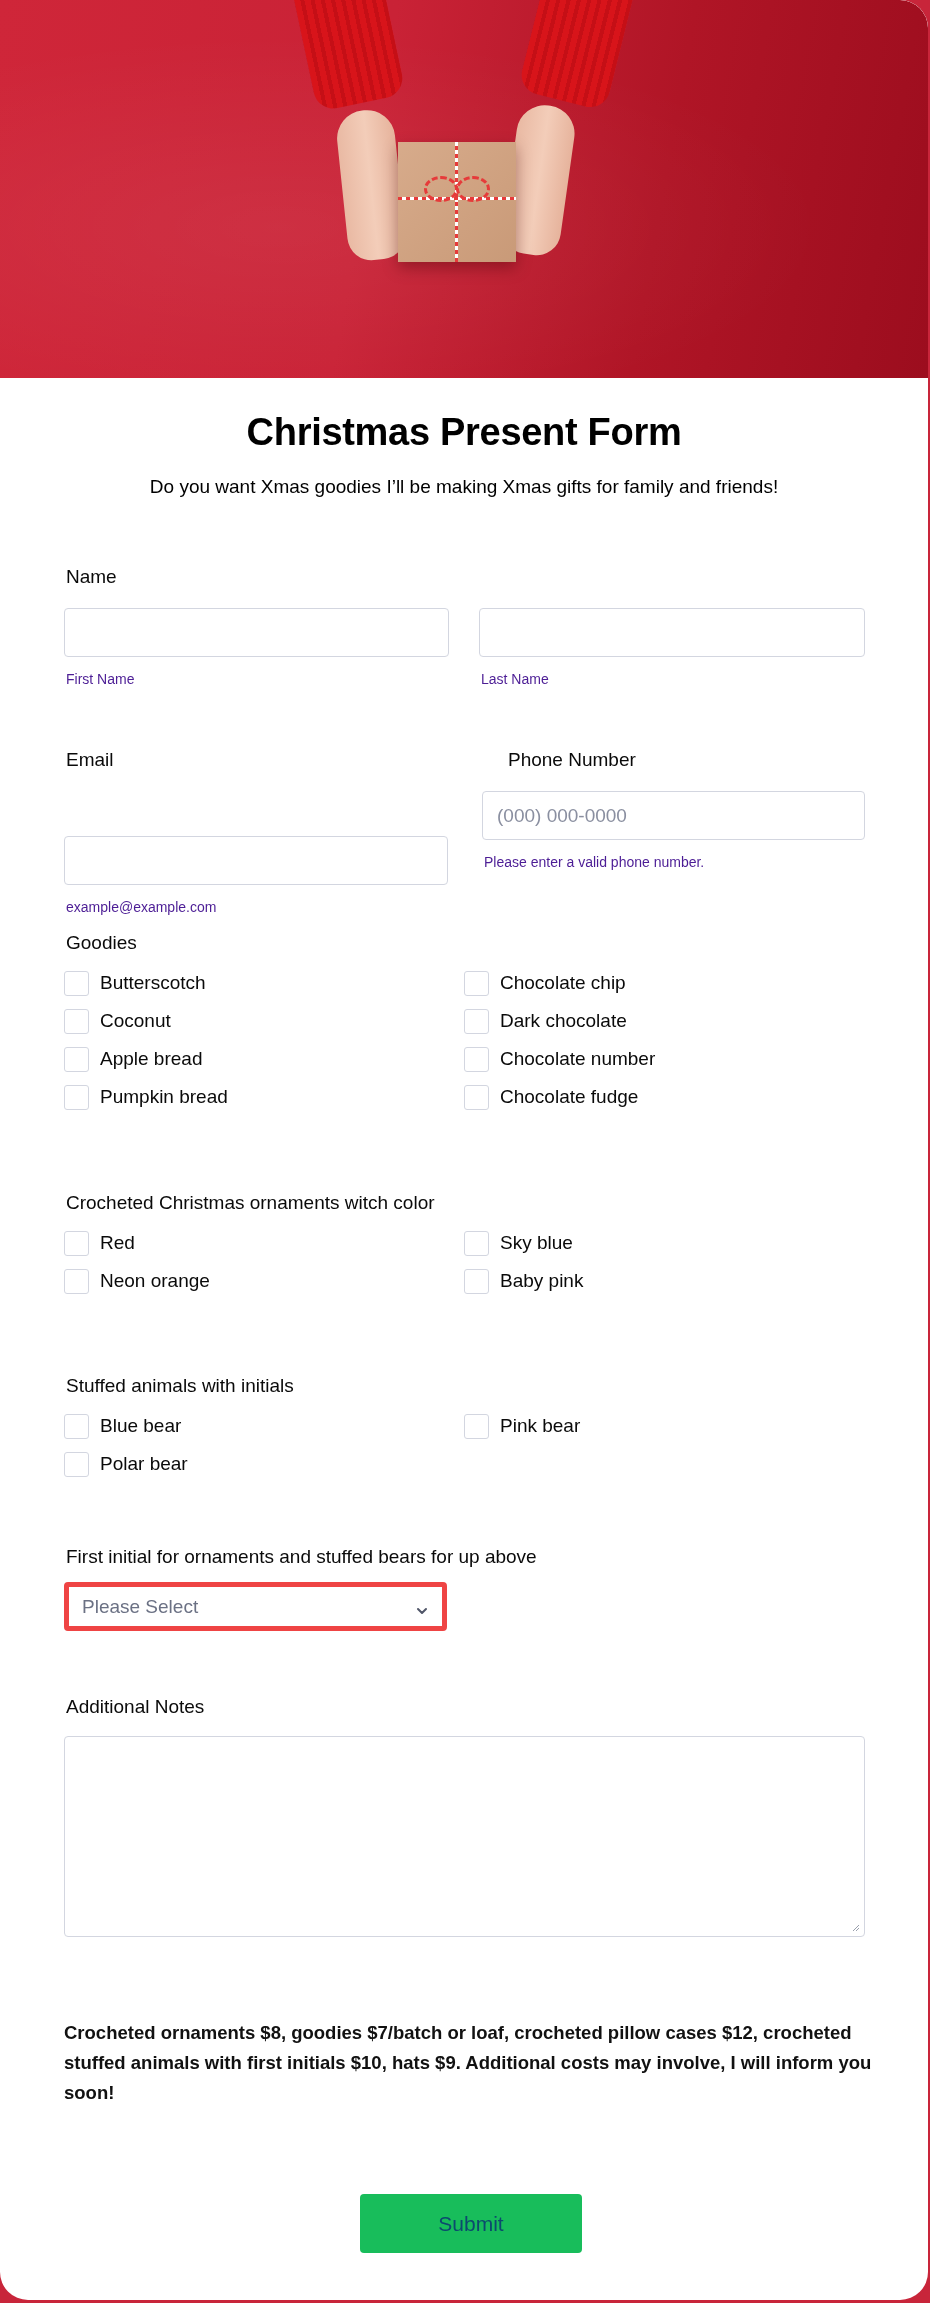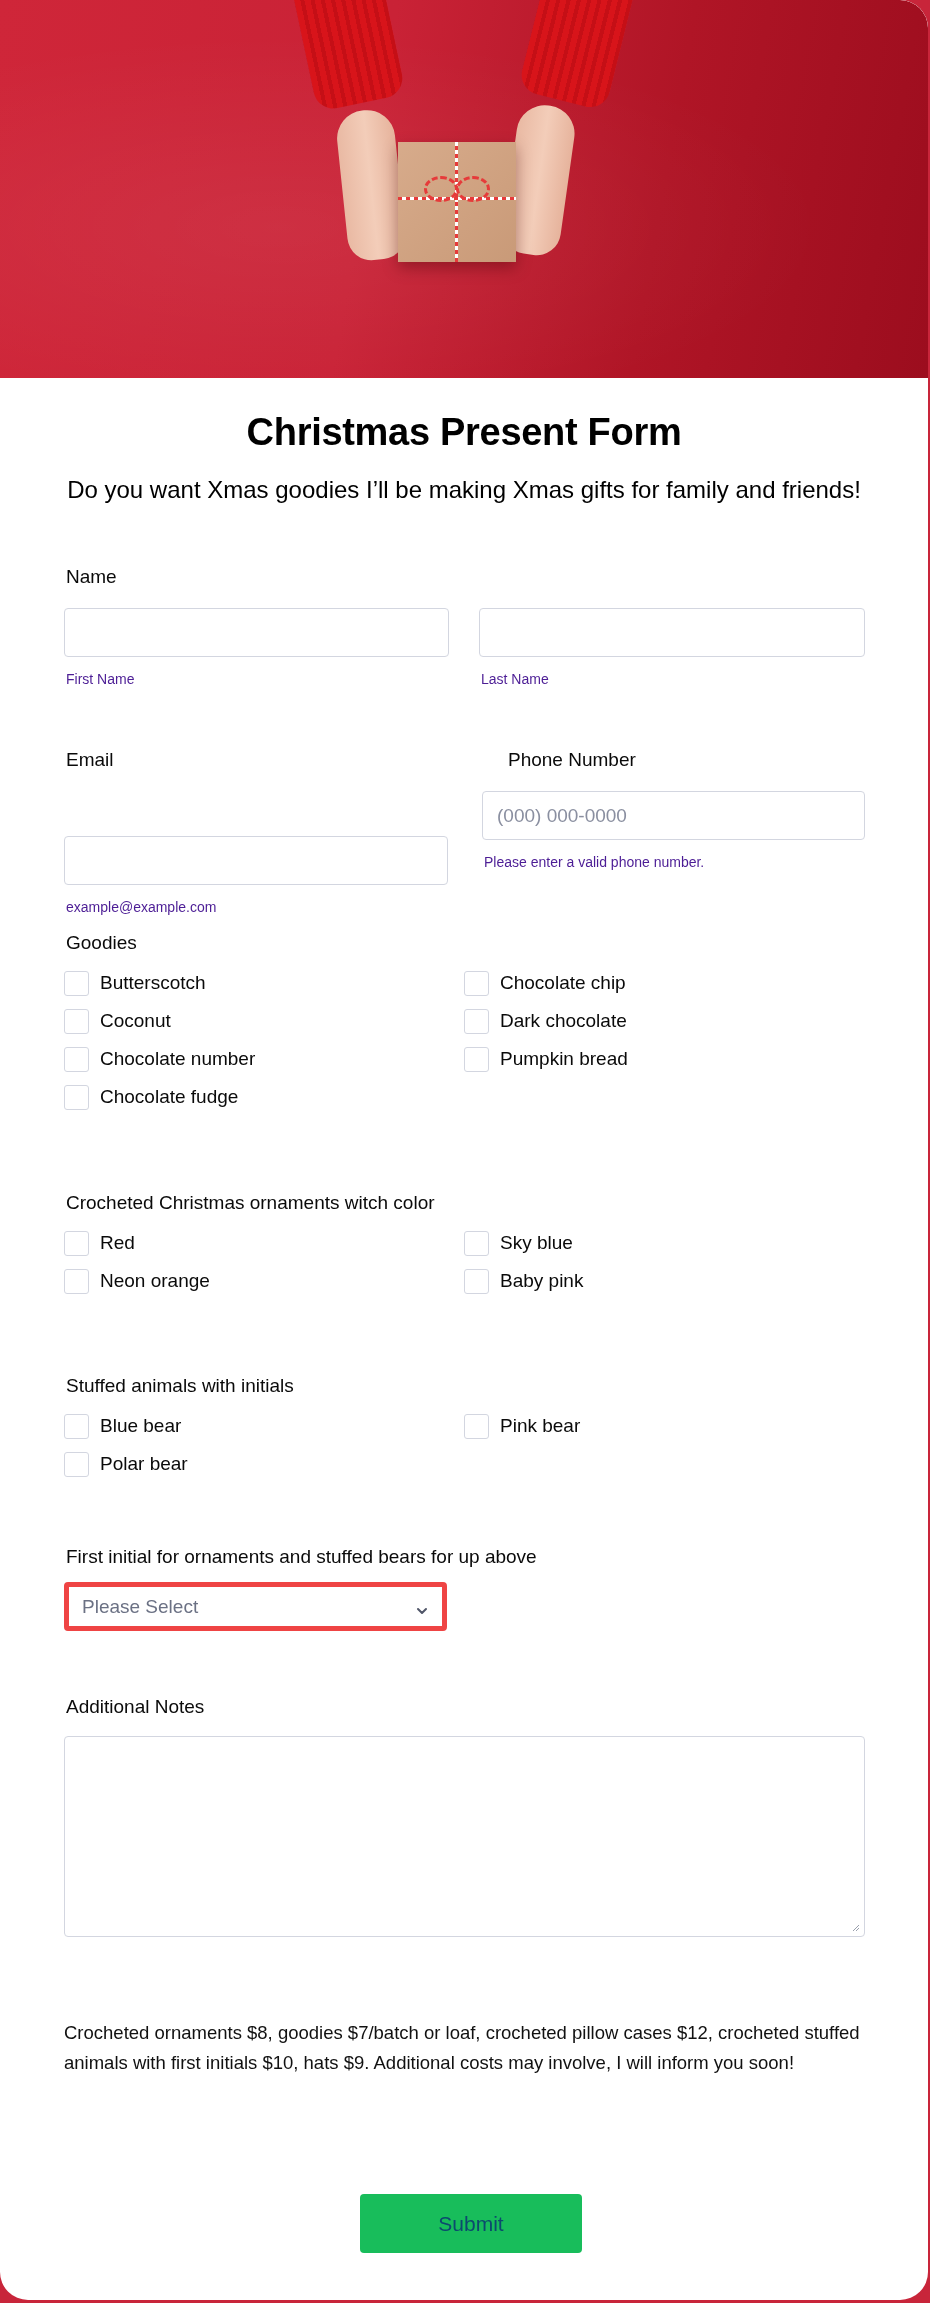--- a/index.html
+++ b/index.html
@@ -86,21 +86,21 @@
     .title {
       text-align: center;
       font-size: 38px;
       font-weight: bold;
       margin-top: 33px;
       letter-spacing: -0.3px;
       color: #000;
     }
     .subtitle {
       text-align: center;
-      font-size: 24px;
+      font-size: 19px;
       margin-top: 22px;
       color: #000;
     }
     .field { position: absolute; }
     .label {
       font-size: 19px;
       color: #0a0a0a;
     }
     .input {
       display: block;
@@ -269,20 +269,24 @@
         <label class="check">
           <span class="box"></span>
           <span class="check-label">Coconut</span>
         </label>
         <label class="check">
           <span class="box"></span>
           <span class="check-label">Dark chocolate</span>
         </label>
         <label class="check">
           <span class="box"></span>
+          <span class="check-label">Apple bread</span>
+        </label>
+        <label class="check">
+          <span class="box"></span>
           <span class="check-label">Chocolate number</span>
         </label>
         <label class="check">
           <span class="box"></span>
           <span class="check-label">Pumpkin bread</span>
         </label>
         <label class="check">
           <span class="box"></span>
           <span class="check-label">Chocolate fudge</span>
         </label>
@@ -341,19 +345,19 @@
 
     <div class="field" style="left:64px; top:1696px; width:820px;">
       <div class="label" style="margin-left:2px;">Additional Notes</div>
       <div class="textarea">
         <svg class="grip" viewBox="0 0 9 9">
           <path d="M8 2 L2 8 M8 5 L5 8" stroke="#9aa0ad" stroke-width="1" fill="none"></path>
         </svg>
       </div>
     </div>
 
-    <div class="field" style="left:64px; top:2018px; width:810px;">
+    <div class="field" style="left:64px; top:2018px; width:810px;font-weight:bold;">
       <p class="paragraph">Crocheted ornaments $8, goodies $7/batch or loaf, crocheted pillow cases $12, crocheted stuffed animals with first initials $10, hats $9. Additional costs may involve, I will inform you soon!</p>
     </div>
 
     <button class="submit">Submit</button>
   </div>
 </div>
 
 </body></html>

